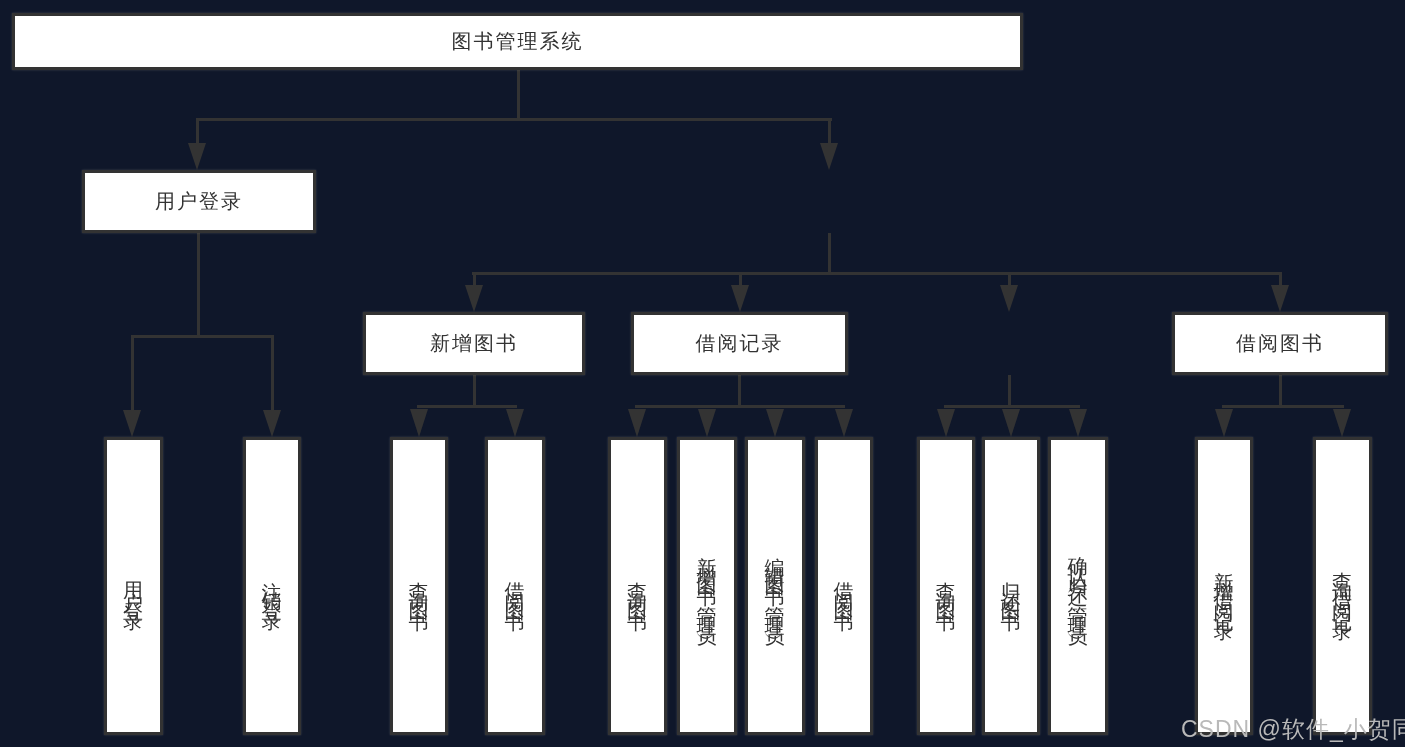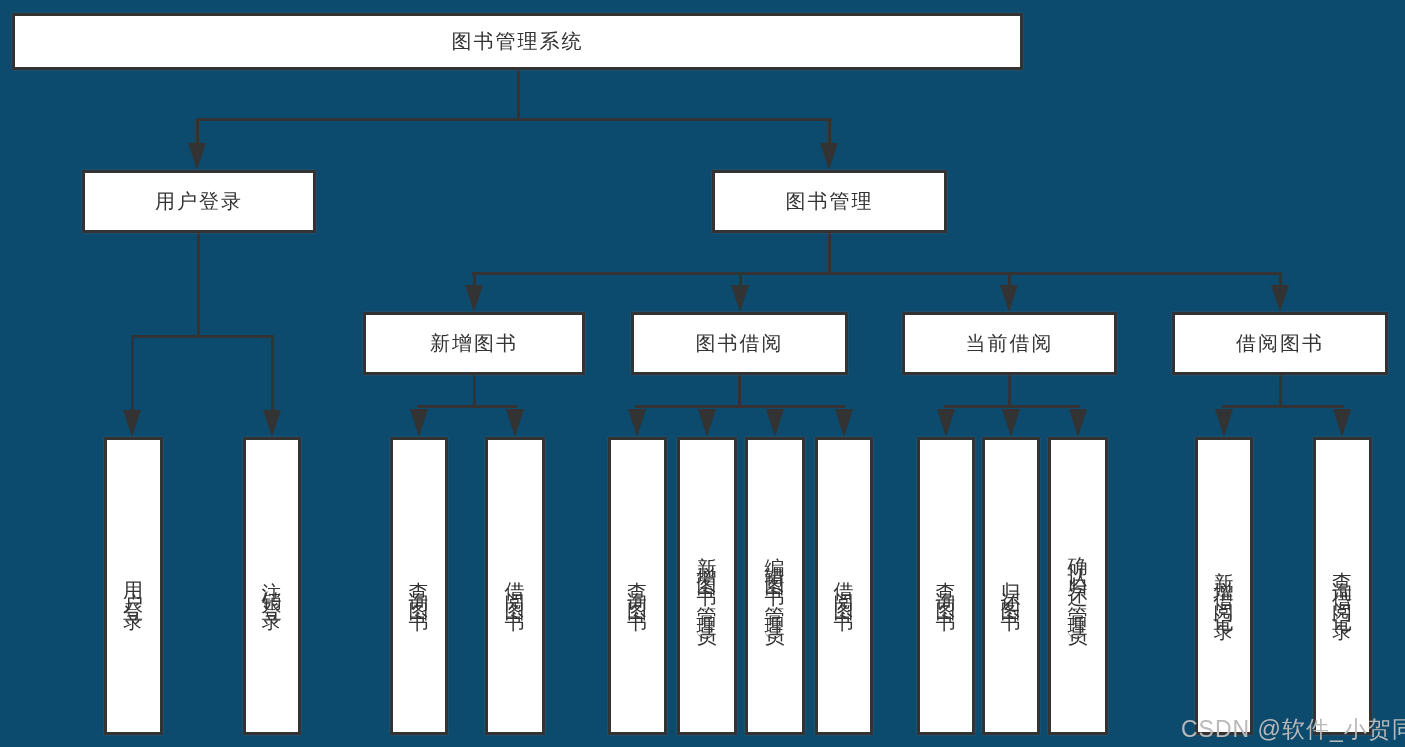--- a/index.html
+++ b/index.html
@@ -1,17 +1,17 @@
 <!DOCTYPE html>
 <html><head>
 <meta charset="utf-8">
 <style>
   html,body { margin:0; padding:0; background:#fff; }
   .canvas {
-    position:relative; width:1405px; height:747px; background:#0c4a6e;
+    position:relative; width:1405px; height:747px; background:#0f172a;
     font-family:"Liberation Sans","DejaVu Sans",sans-serif; overflow:hidden;
   }
   .box {
     position:absolute; box-sizing:border-box;
     border:3px solid #333333; background:#ffffff; color:#333333;
     display:flex; align-items:center; justify-content:center;
     box-shadow:0 0 2px rgba(120,120,120,0.45);
     z-index:2;
   }
   .hbox { font-size:20px; letter-spacing:2px; }
@@ -84,32 +84,26 @@
   <div class="arrow" style="left:1215px;top:409px;border-top-width:28px;"></div>
   <div class="arrow" style="left:1333px;top:409px;border-top-width:28px;"></div>
 
   <div class="box hbox" style="left:12px;top:13px;width:1011px;height:57px;">
     <span>图书管理系统</span>
   </div>
 
   <div class="box hbox" style="left:82px;top:170px;width:234px;height:63px;">
     <span>用户登录</span>
   </div>
-  <div class="box hbox" style="left:712px;top:170px;width:235px;height:63px;">
-    <span>图书管理</span>
-  </div>
 
   <div class="box hbox" style="left:363px;top:312px;width:222px;height:63px;">
     <span>新增图书</span>
   </div>
   <div class="box hbox" style="left:631px;top:312px;width:217px;height:63px;">
-    <span>图书借阅</span>
-  </div>
-  <div class="box hbox" style="left:902px;top:312px;width:215px;height:63px;">
-    <span>当前借阅</span>
+    <span>借阅记录</span>
   </div>
   <div class="box hbox" style="left:1172px;top:312px;width:216px;height:63px;">
     <span>借阅图书</span>
   </div>
 
   <div class="box vbox" style="left:104px;top:437px;width:59px;height:298px;">
     <span>用户登录</span>
   </div>
   <div class="box vbox" style="left:243px;top:437px;width:58px;height:298px;">
     <span>注销登录</span>

